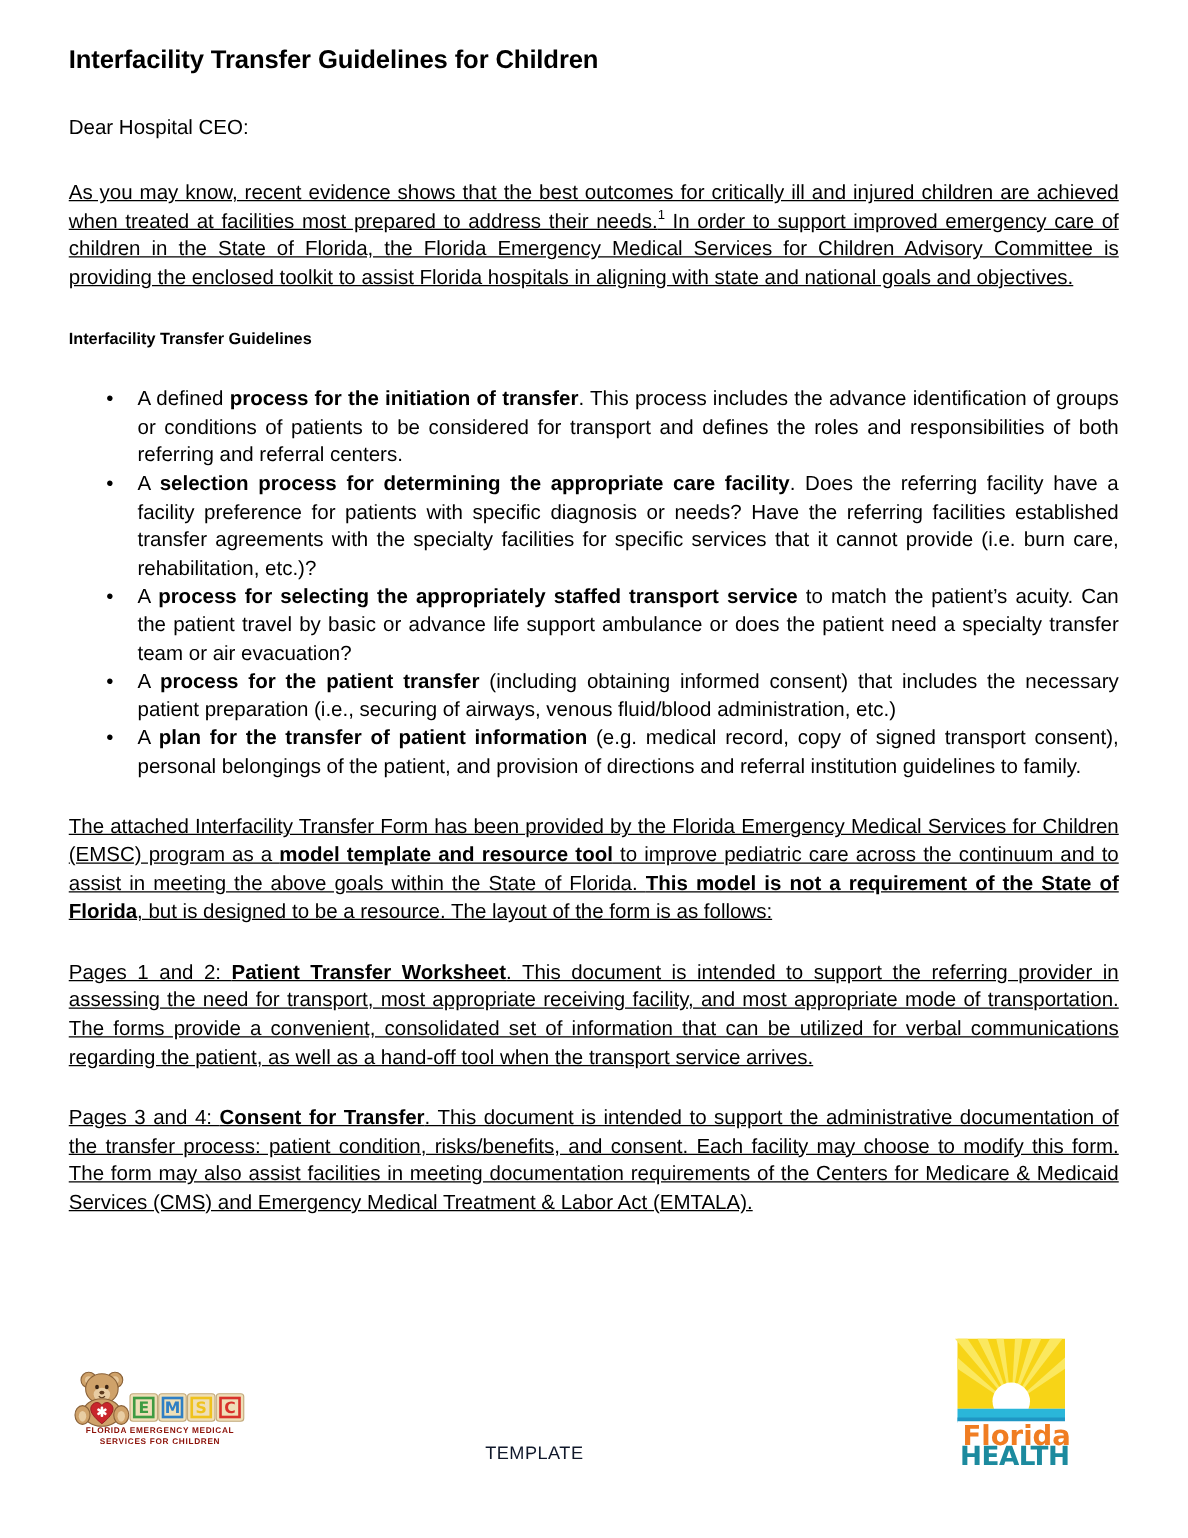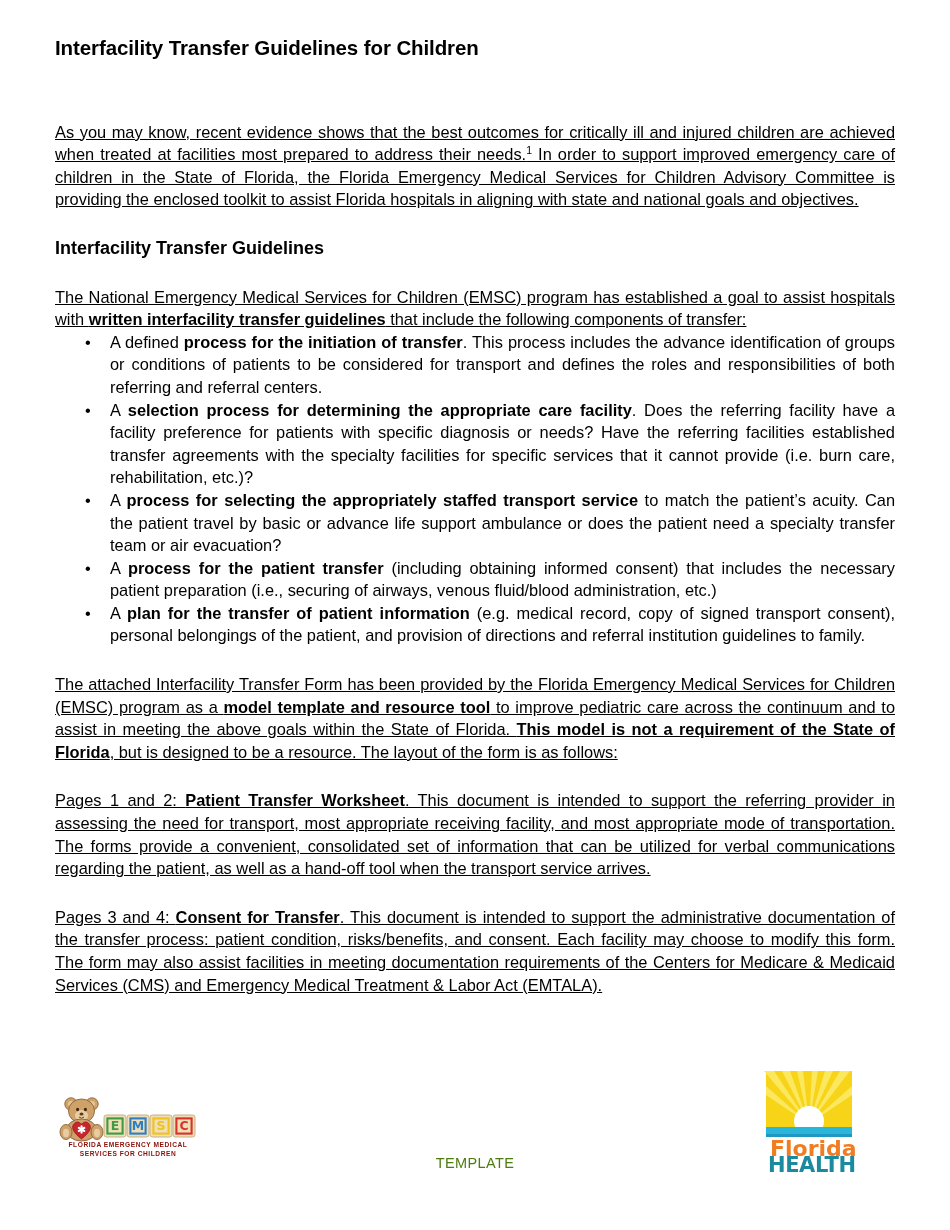--- a/index.html
+++ b/index.html
@@ -44,21 +44,21 @@
     text-justify: inter-word;
     text-decoration: underline;
   }
   p.salutation {
     font-size: 16.4px;
     line-height: 22.6px;
     margin: 0;
     text-align: left;
   }
   h2.section-head {
-    font-size: 18px;
+    font-size: 13px;
     font-weight: bold;
     margin: 0;
     line-height: 22.6px;
   }
   .spacer-30 { height: 30px; }
   .spacer-26 { height: 26px; }
   ul.bullets {
     list-style: none;
     margin: 0;
     padding: 0;
@@ -94,25 +94,25 @@
     position: absolute;
     left: 0;
     top: 1060px;
     width: 950px;
     height: 170px;
   }
   .footer-template {
     position: absolute;
     left: 0;
     top: 95px;
-    width: 950px;
+    width: 855px;
     text-align: center;
     font-size: 14.5px;
     letter-spacing: 0.4px;
-    color: #4d7c0f;
+    color: #0f172a;
   }
 
   
   .emsc-logo {
     position: absolute;
     left: 58px;
     top: 22px;
     width: 140px;
     height: 86px;
   }
@@ -149,32 +149,32 @@
 <body>
 
 <div class="page">
 
   <div class="content">
 
     <h1 class="doc-title">Interfacility Transfer Guidelines for Children</h1>
 
     <div class="spacer-30"></div>
 
+    <p class="salutation">Dear Hospital CEO:</p>
 
     <div class="spacer-30"></div>
 
     <p class="para"><span>As you may know, recent evidence shows that the best outcomes for critically ill and injured children are achieved when treated at facilities most prepared to address their needs.</span><sup class="fn">1</sup><span>  In order to support improved emergency care of children in the State of Florida, the Florida Emergency Medical Services for Children Advisory Committee is providing the enclosed toolkit to assist Florida hospitals in aligning with state and national goals and objectives.</span></p>
 
     <div class="spacer-26"></div>
 
     <h2 class="section-head">Interfacility Transfer Guidelines</h2>
 
     <div class="spacer-26"></div>
 
-    <p class="para"><span>The National Emergency Medical Services for Children (EMSC) program has established a goal to assist hospitals with </span><b>written interfacility transfer guidelines</b><span> that include the following components of transfer:</span></p>
 
     <ul class="bullets">
       <li>
         <span class="bullet-dot">•</span><span>A defined </span><span class="lead">process for the initiation of transfer</span><span>. This process includes the advance identification of groups or conditions of patients to be considered for transport and defines the roles and responsibilities of both referring and referral centers.</span>
       </li>
       <li>
         <span class="bullet-dot">•</span><span>A </span><span class="lead">selection process for determining the appropriate care facility</span><span>. Does the referring facility have a facility preference for patients with specific diagnosis or needs?  Have the referring facilities established transfer agreements with the specialty facilities for specific services that it cannot provide (i.e. burn care, rehabilitation, etc.)?</span>
       </li>
       <li>
         <span class="bullet-dot">•</span><span>A </span><span class="lead">process for selecting the appropriately staffed transport service</span><span> to match the patient’s acuity.  Can the patient travel by basic or advance life support ambulance or does the patient need a specialty transfer team or air evacuation?</span>

